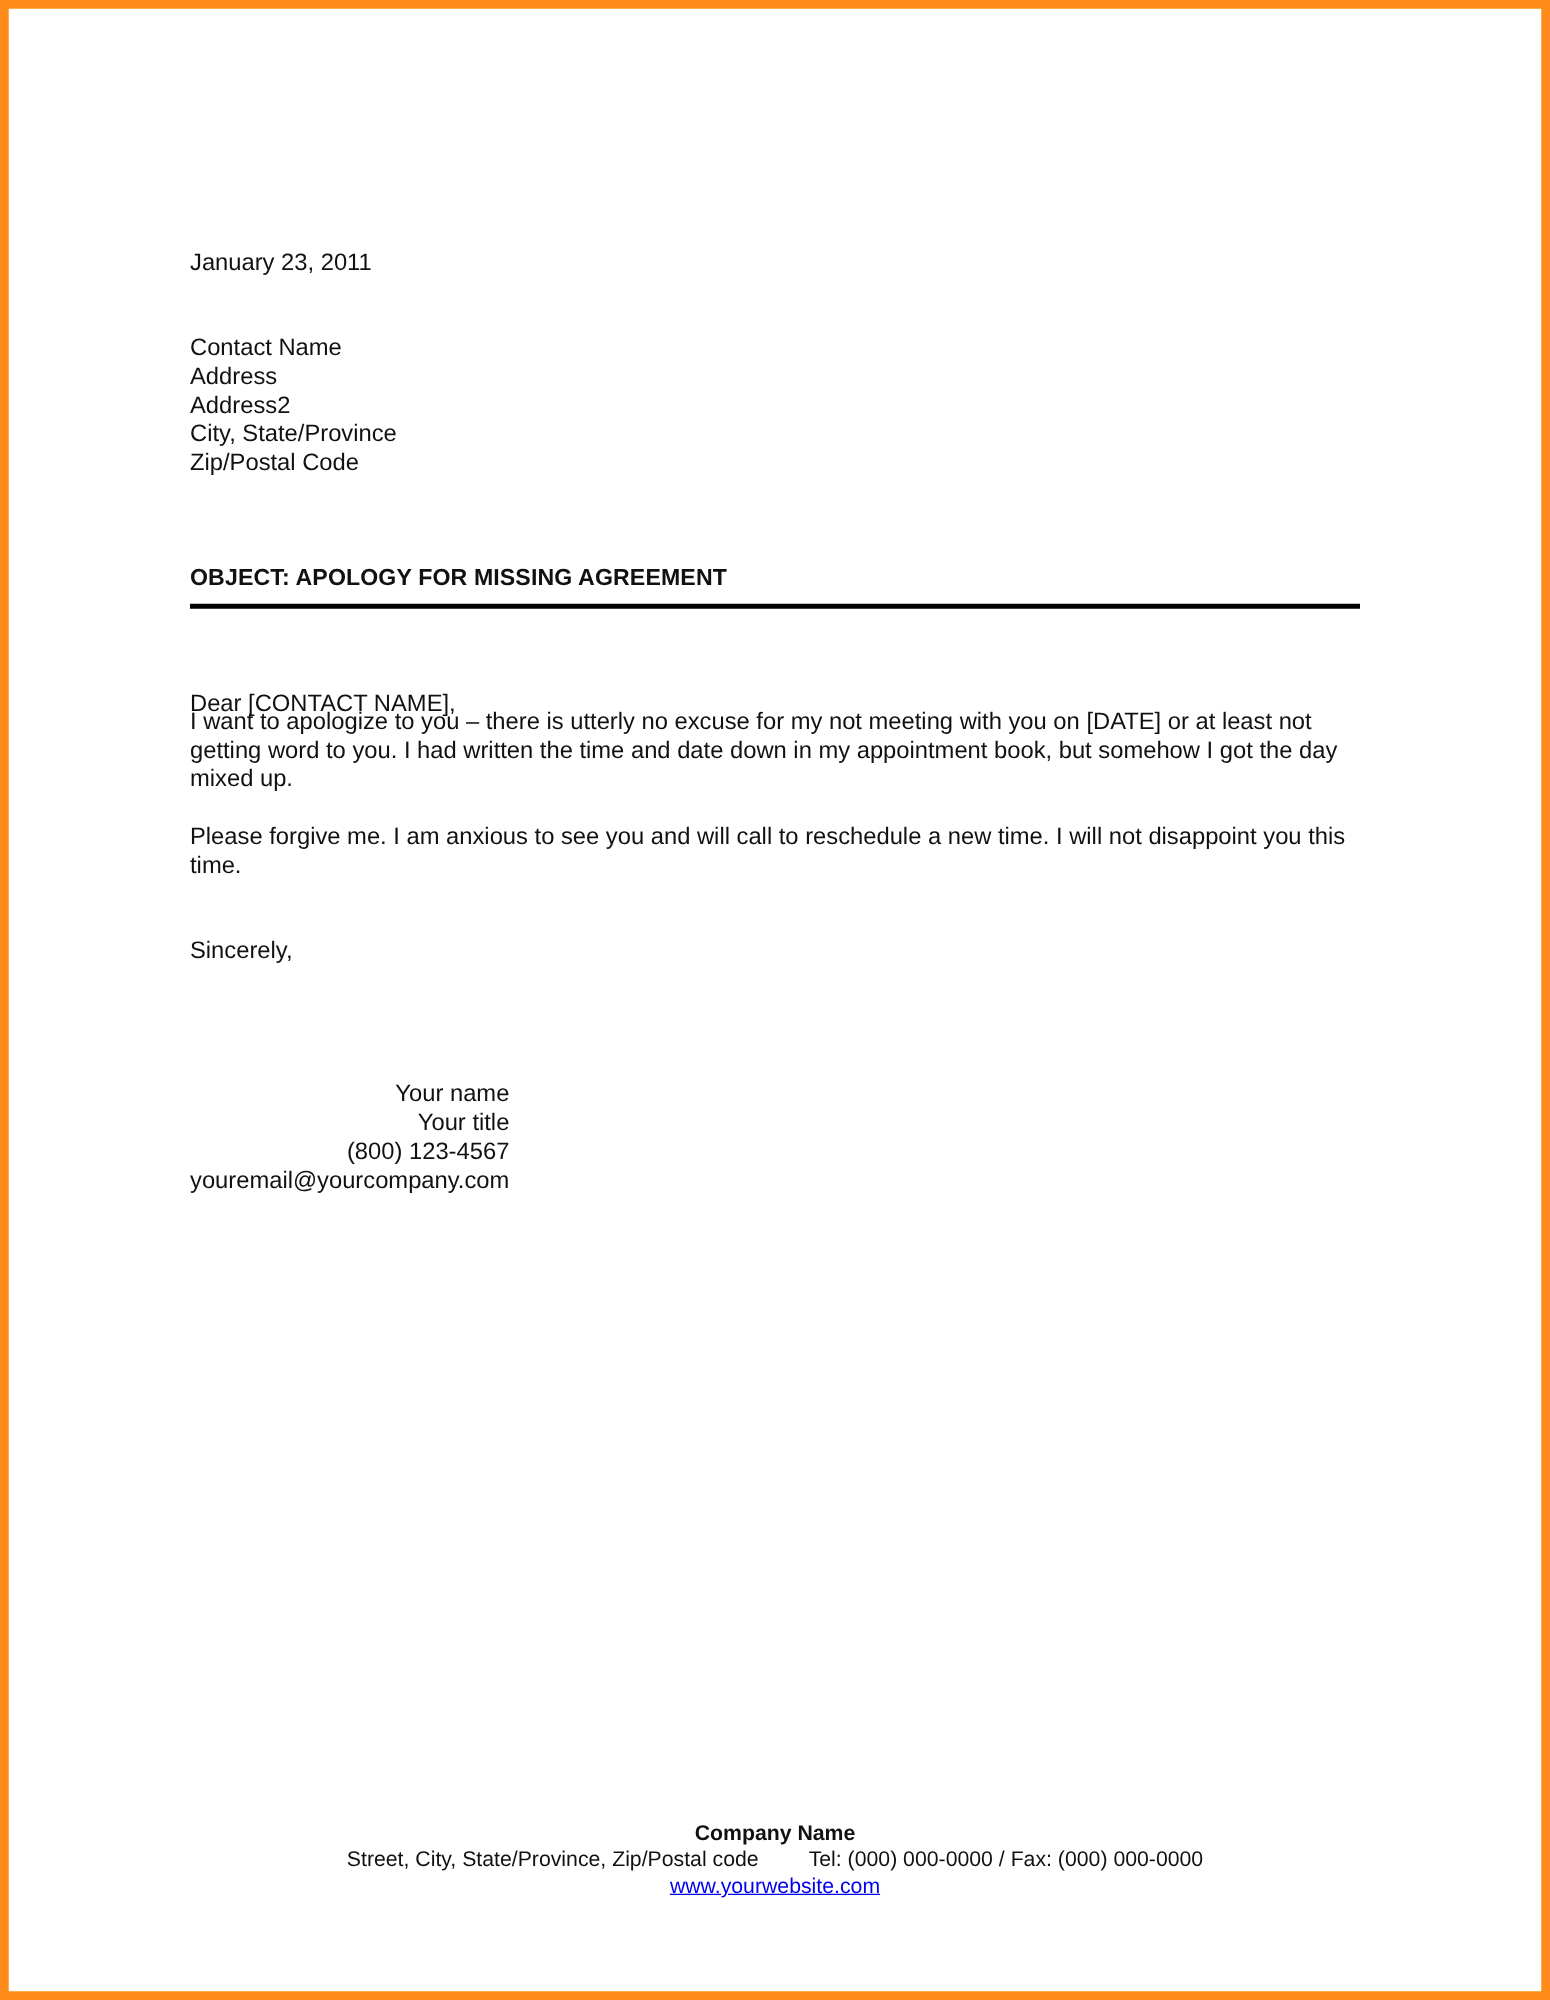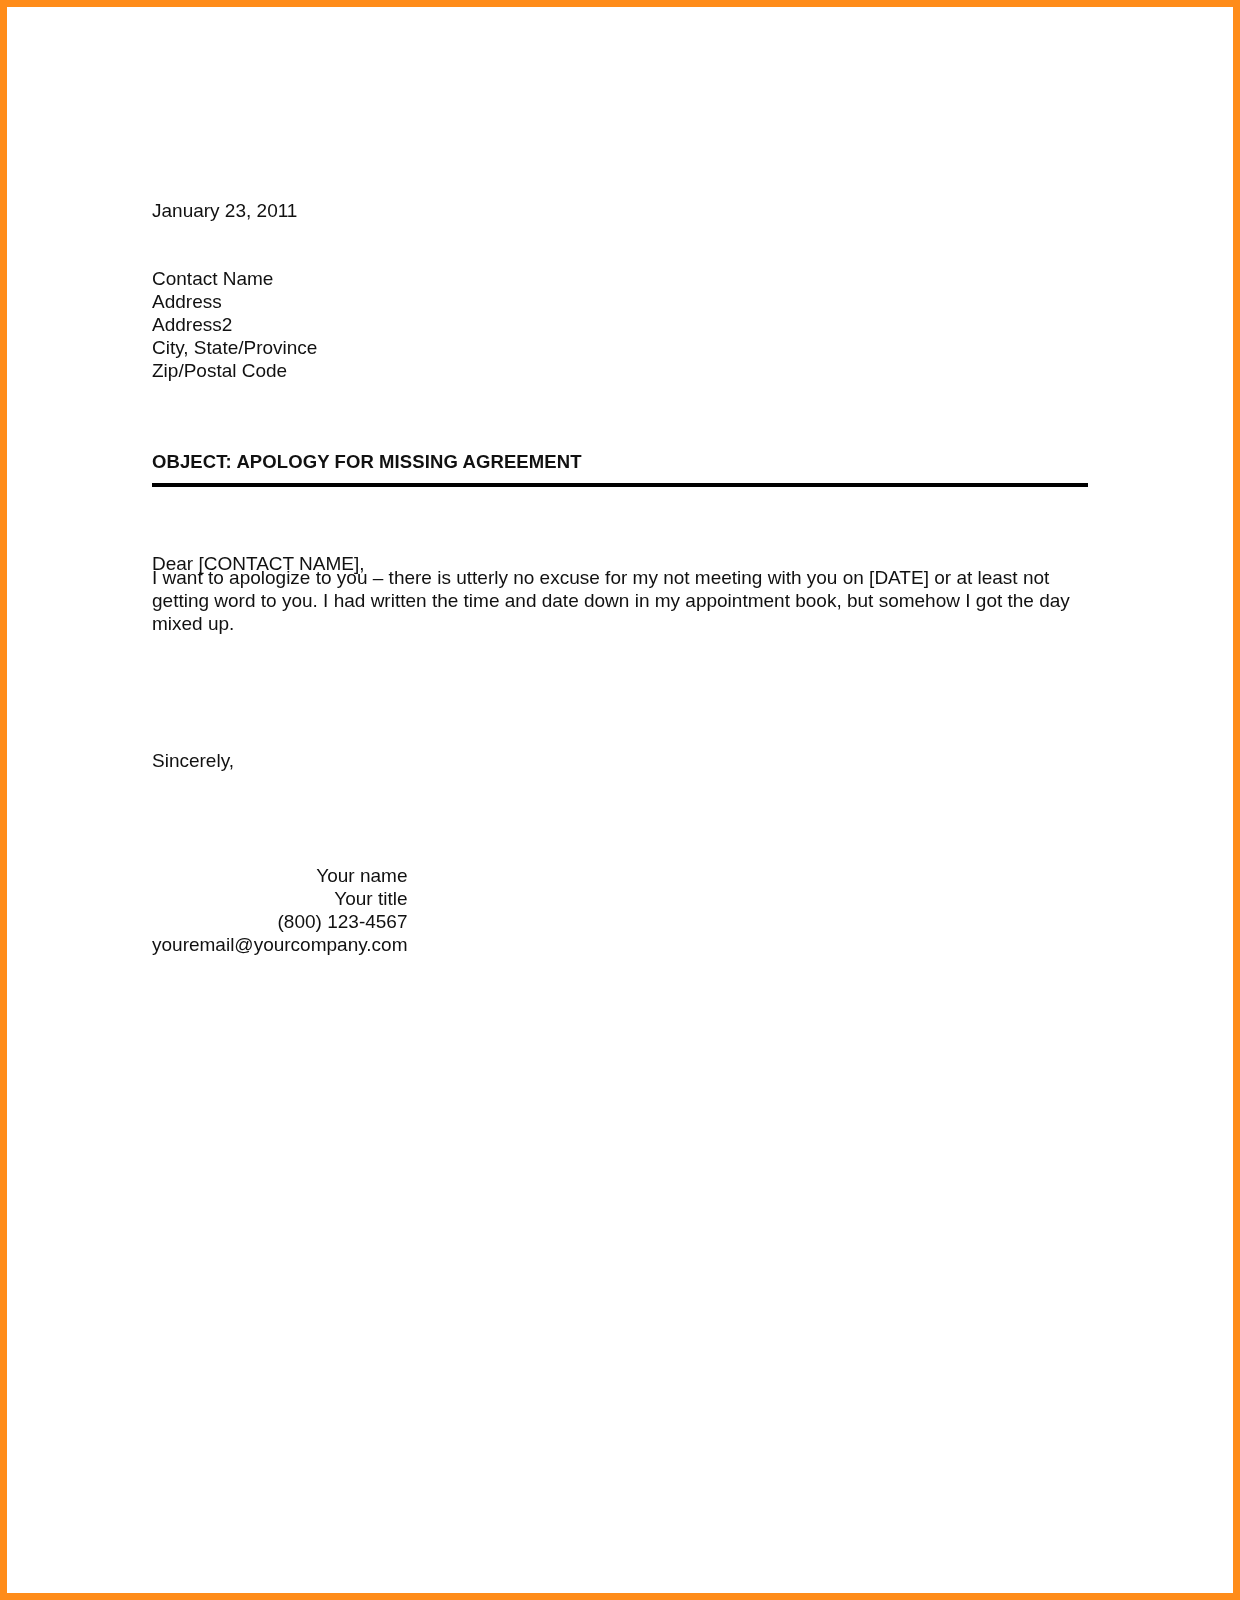--- a/index.html
+++ b/index.html
@@ -55,24 +55,34 @@
     <div>City, State/Province</div>
     <div>Zip/Postal Code</div>
   </div>
 
   <div class="subject">OBJECT: APOLOGY FOR MISSING AGREEMENT</div>
   <div class="rule"></div>
 
   <div class="txt salutation">Dear [CONTACT NAME],</div>
 
   <div class="para para1">I want to apologize to you – there is utterly no excuse for my not meeting with you on [DATE] or at least not getting word to you. I had written the time and date down in my appointment book, but somehow I got the day mixed up.</div>
+  <div class="para para2">Please forgive me. I am anxious to see you and will call to reschedule a new time. I will not disappoint you this time.</div>
 
   <div class="txt closing">Sincerely,</div>
 
   <div class="txt signature">
     <div>Your name</div>
     <div>Your title</div>
     <div>(800) 123-4567</div>
     <div>youremail@yourcompany.com</div>
   </div>
 
+  <div class="footer">
+    <div class="company">Company Name</div>
+    <div class="addr">
+      <span>Street, City, State/Province, Zip/Postal code</span><span class="gap"></span><span>Tel: (000) 000-0000 / Fax: (000) 000-0000</span>
+    </div>
+    <div>
+      <a>www.yourwebsite.com</a>
+    </div>
+  </div>
 
 </div>
 
 </body></html>

